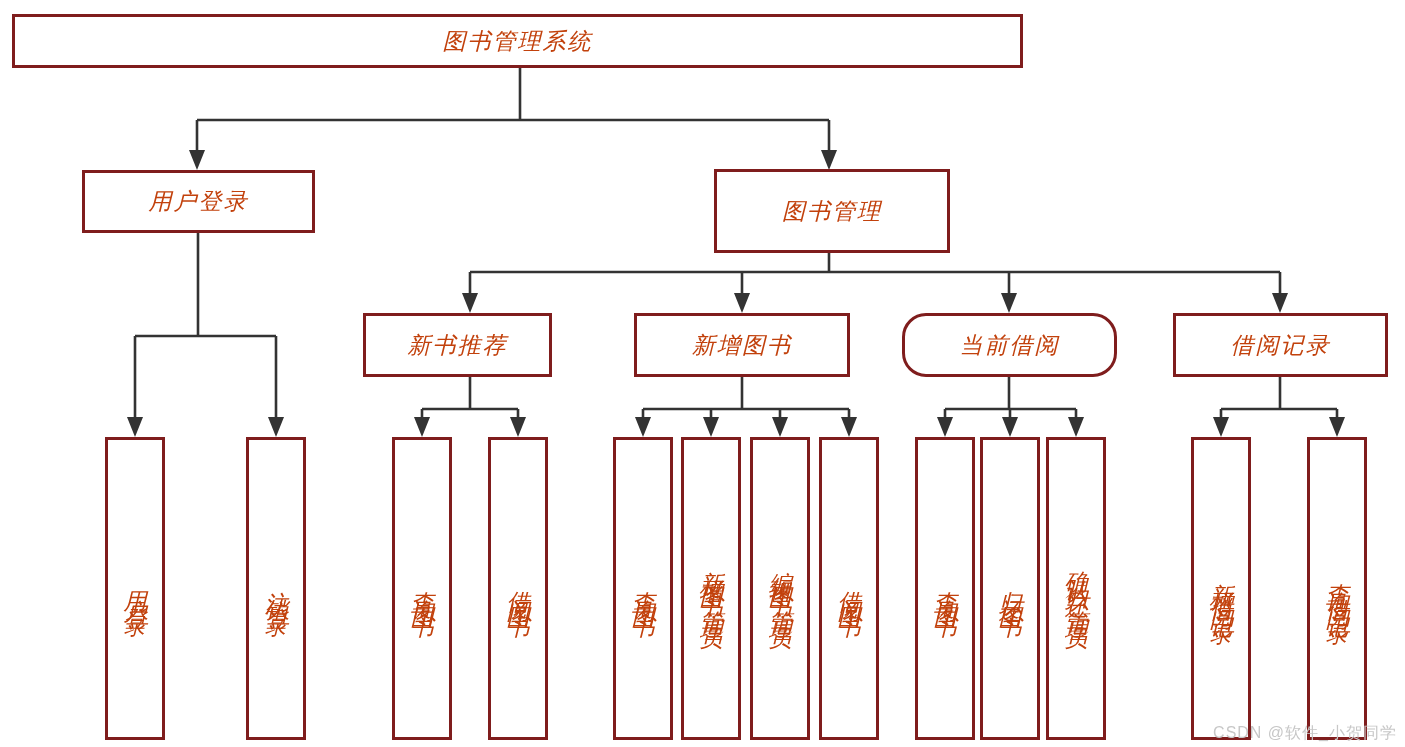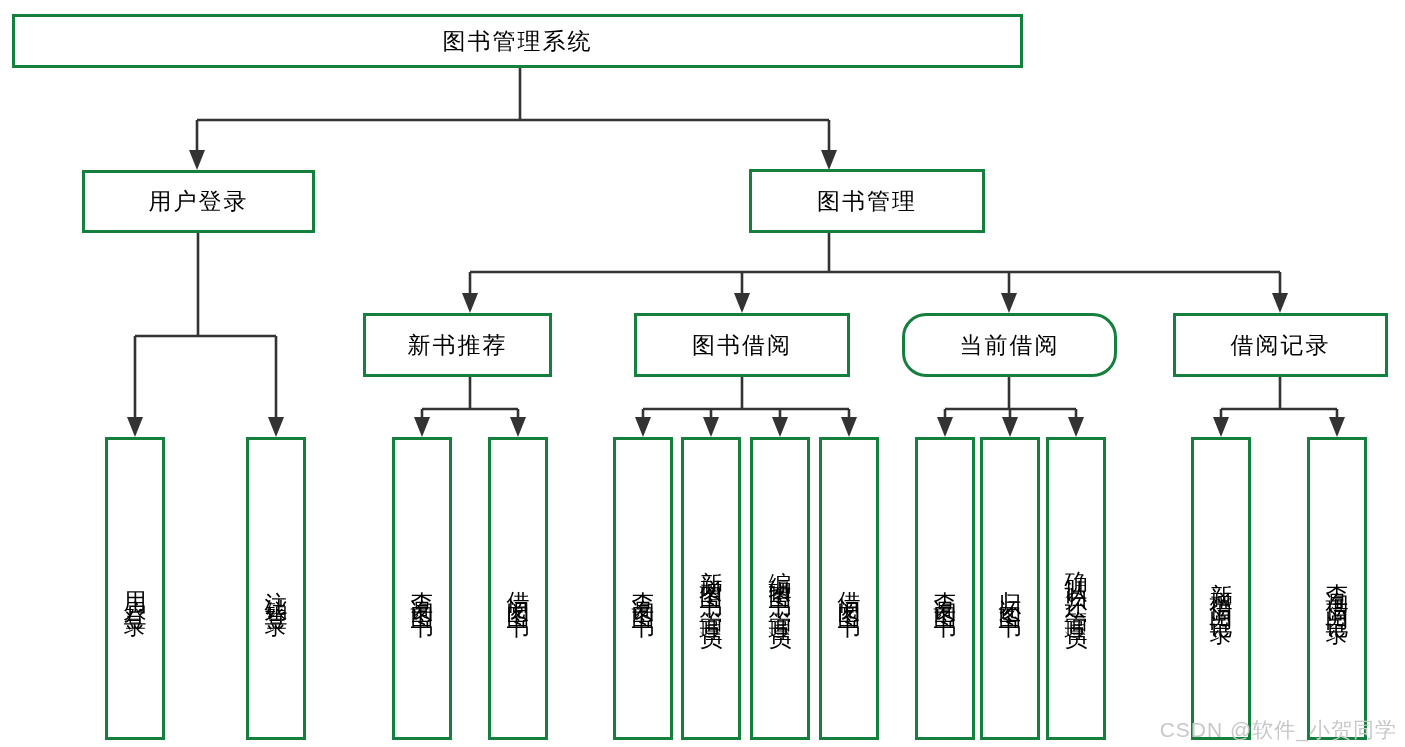--- a/index.html
+++ b/index.html
@@ -13,43 +13,44 @@
   }
   svg.connectors {
     position: absolute;
     left: 0; top: 0;
     width: 1405px; height: 747px;
     pointer-events: none;
   }
   .node {
     position: absolute;
     background: #ffffff;
-    border: 3px solid #15803d;
+    border: 3px solid #7f1d1d;
     box-sizing: border-box;
     display: flex;
     align-items: center;
     justify-content: center;
-    color: #000000;
+    color: #c2410c;
+    font-style: italic;
   }
   .h-node {
     font-size: 23px;
     letter-spacing: 2px;
     white-space: nowrap;
   }
   .v-node {
     writing-mode: vertical-rl;
     text-orientation: mixed;
     font-size: 23px;
     letter-spacing: 8px;
     line-height: 1;
   }
   
   .n-root    { left: 12px;   top: 14px;  width: 1011px; height: 54px; }
   .n-login   { left: 82px;   top: 170px; width: 233px;  height: 63px; }
-  .n-mgmt    { left: 749px;  top: 169px; width: 236px;  height: 64px; text-align: right; }
+  .n-mgmt    { left: 714px;  top: 169px; width: 236px;  height: 84px; text-align: right; }
   .n-newbook { left: 363px;  top: 313px; width: 189px;  height: 64px; }
   .n-borrow  { left: 634px;  top: 313px; width: 216px;  height: 64px; }
   .n-current { left: 902px;  top: 313px; width: 215px;  height: 64px; border-radius: 24px; }
   .n-records { left: 1173px; top: 313px; width: 215px;  height: 64px; }
   .leaf { top: 437px; width: 60px; height: 303px; }
   .lf-a1 { left: 105px; }
   .lf-a2 { left: 246px; }
   .lf-b1 { left: 392px; }
   .lf-b2 { left: 488px; }
   .lf-c1 { left: 613px; }
@@ -58,21 +59,21 @@
   .lf-c4 { left: 819px; }
   .lf-d1 { left: 915px; }
   .lf-d2 { left: 980px; }
   .lf-d3 { left: 1046px; }
   .lf-e1 { left: 1191px; }
   .lf-e2 { left: 1307px; }
   .watermark {
     position: absolute;
     right: 8px;
     bottom: 3px;
-    font-size: 21px;
+    font-size: 16px;
     color: #c7c7c7;
     letter-spacing: 1px;
     white-space: nowrap;
   }
 </style>
 </head>
 <body>
 
 <div class="canvas">
 
@@ -153,21 +154,21 @@
       </g>
     </g>
   </svg>
 
   <div class="node h-node n-root">图书管理系统</div>
 
   <div class="node h-node n-login">用户登录</div>
   <div class="node h-node n-mgmt">图书管理</div>
 
   <div class="node h-node n-newbook">新书推荐</div>
-  <div class="node h-node n-borrow">图书借阅</div>
+  <div class="node h-node n-borrow">新增图书</div>
   <div class="node h-node n-current">当前借阅</div>
   <div class="node h-node n-records">借阅记录</div>
 
   <div class="node v-node leaf lf-a1">用户登录</div>
   <div class="node v-node leaf lf-a2">注销登录</div>
 
   <div class="node v-node leaf lf-b1">查询图书</div>
   <div class="node v-node leaf lf-b2">借阅图书</div>
 
   <div class="node v-node leaf lf-c1">查询图书</div>

